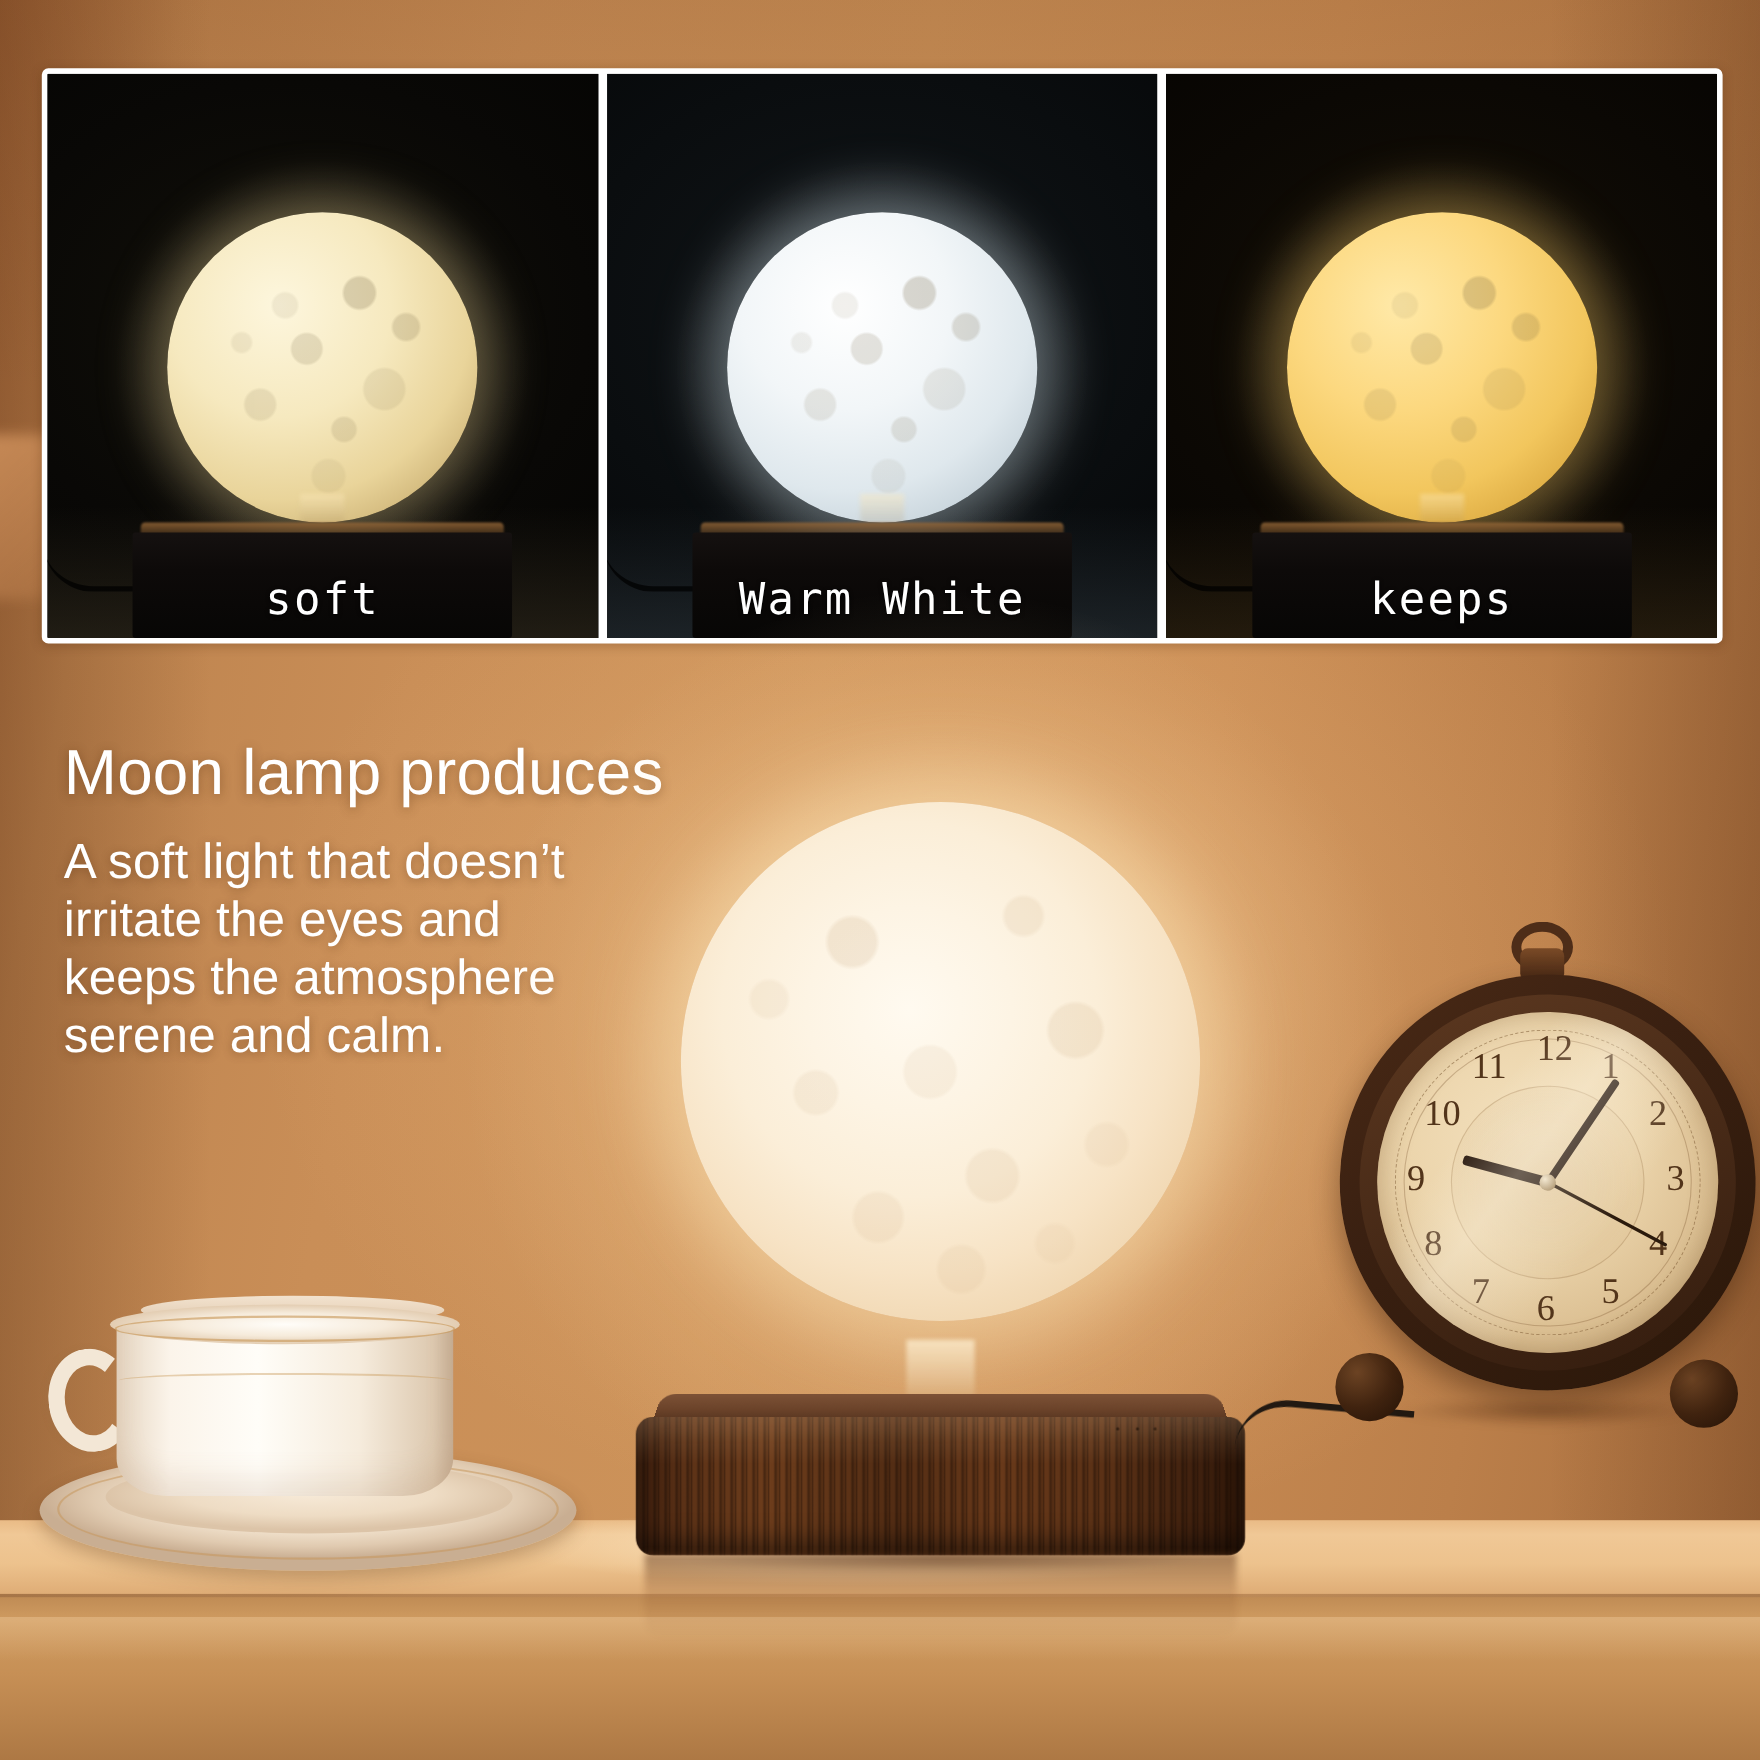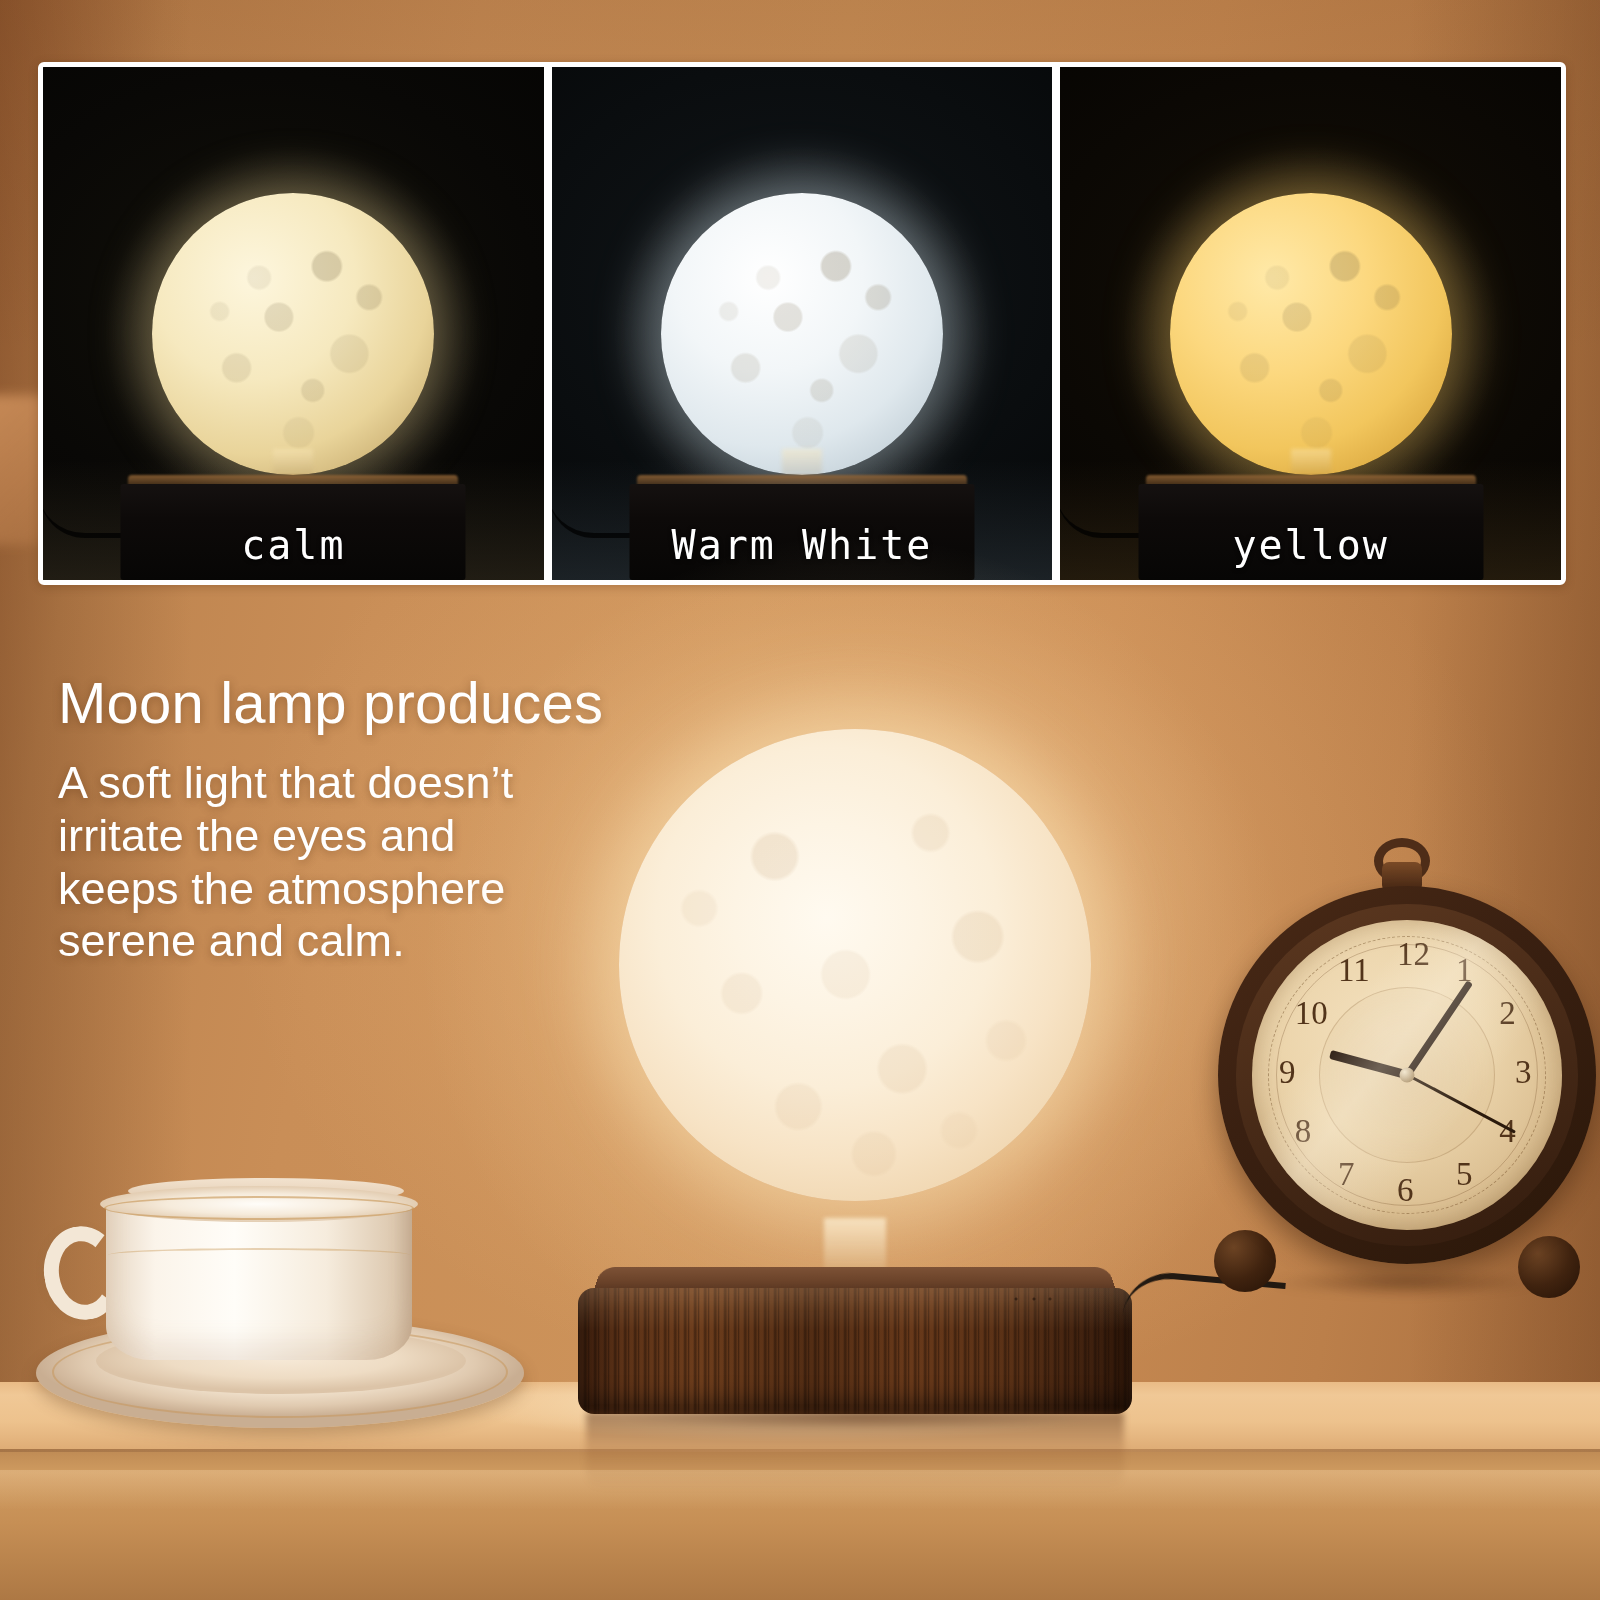--- a/index.html
+++ b/index.html
@@ -449,21 +449,21 @@
       <div class="p-bg"></div>
       <div class="p-floor"></div>
       <div class="p-glow"></div>
       <div class="p-moon">
         <div class="craters"></div>
       </div>
       <div class="p-stem"></div>
       <div class="p-base-top"></div>
       <div class="p-cord"></div>
       <div class="p-base"></div>
-      <div class="p-label">calm</div>
+      <div class="p-label">soft</div>
     </div>
 
     <div class="panel p2">
       <div class="p-bg"></div>
       <div class="p-floor"></div>
       <div class="p-glow"></div>
       <div class="p-moon">
         <div class="craters"></div>
       </div>
       <div class="p-stem"></div>
@@ -477,21 +477,21 @@
       <div class="p-bg"></div>
       <div class="p-floor"></div>
       <div class="p-glow"></div>
       <div class="p-moon">
         <div class="craters"></div>
       </div>
       <div class="p-stem"></div>
       <div class="p-base-top"></div>
       <div class="p-cord"></div>
       <div class="p-base"></div>
-      <div class="p-label">yellow</div>
+      <div class="p-label">keeps</div>
     </div>
 
   </div>
 
   <div class="copy">
     <div class="headline">Moon lamp produces</div>
     <div class="subcopy">
       <span>A soft light that doesn’t</span>
       <span>irritate the eyes and</span>
       <span>keeps the atmosphere</span>

